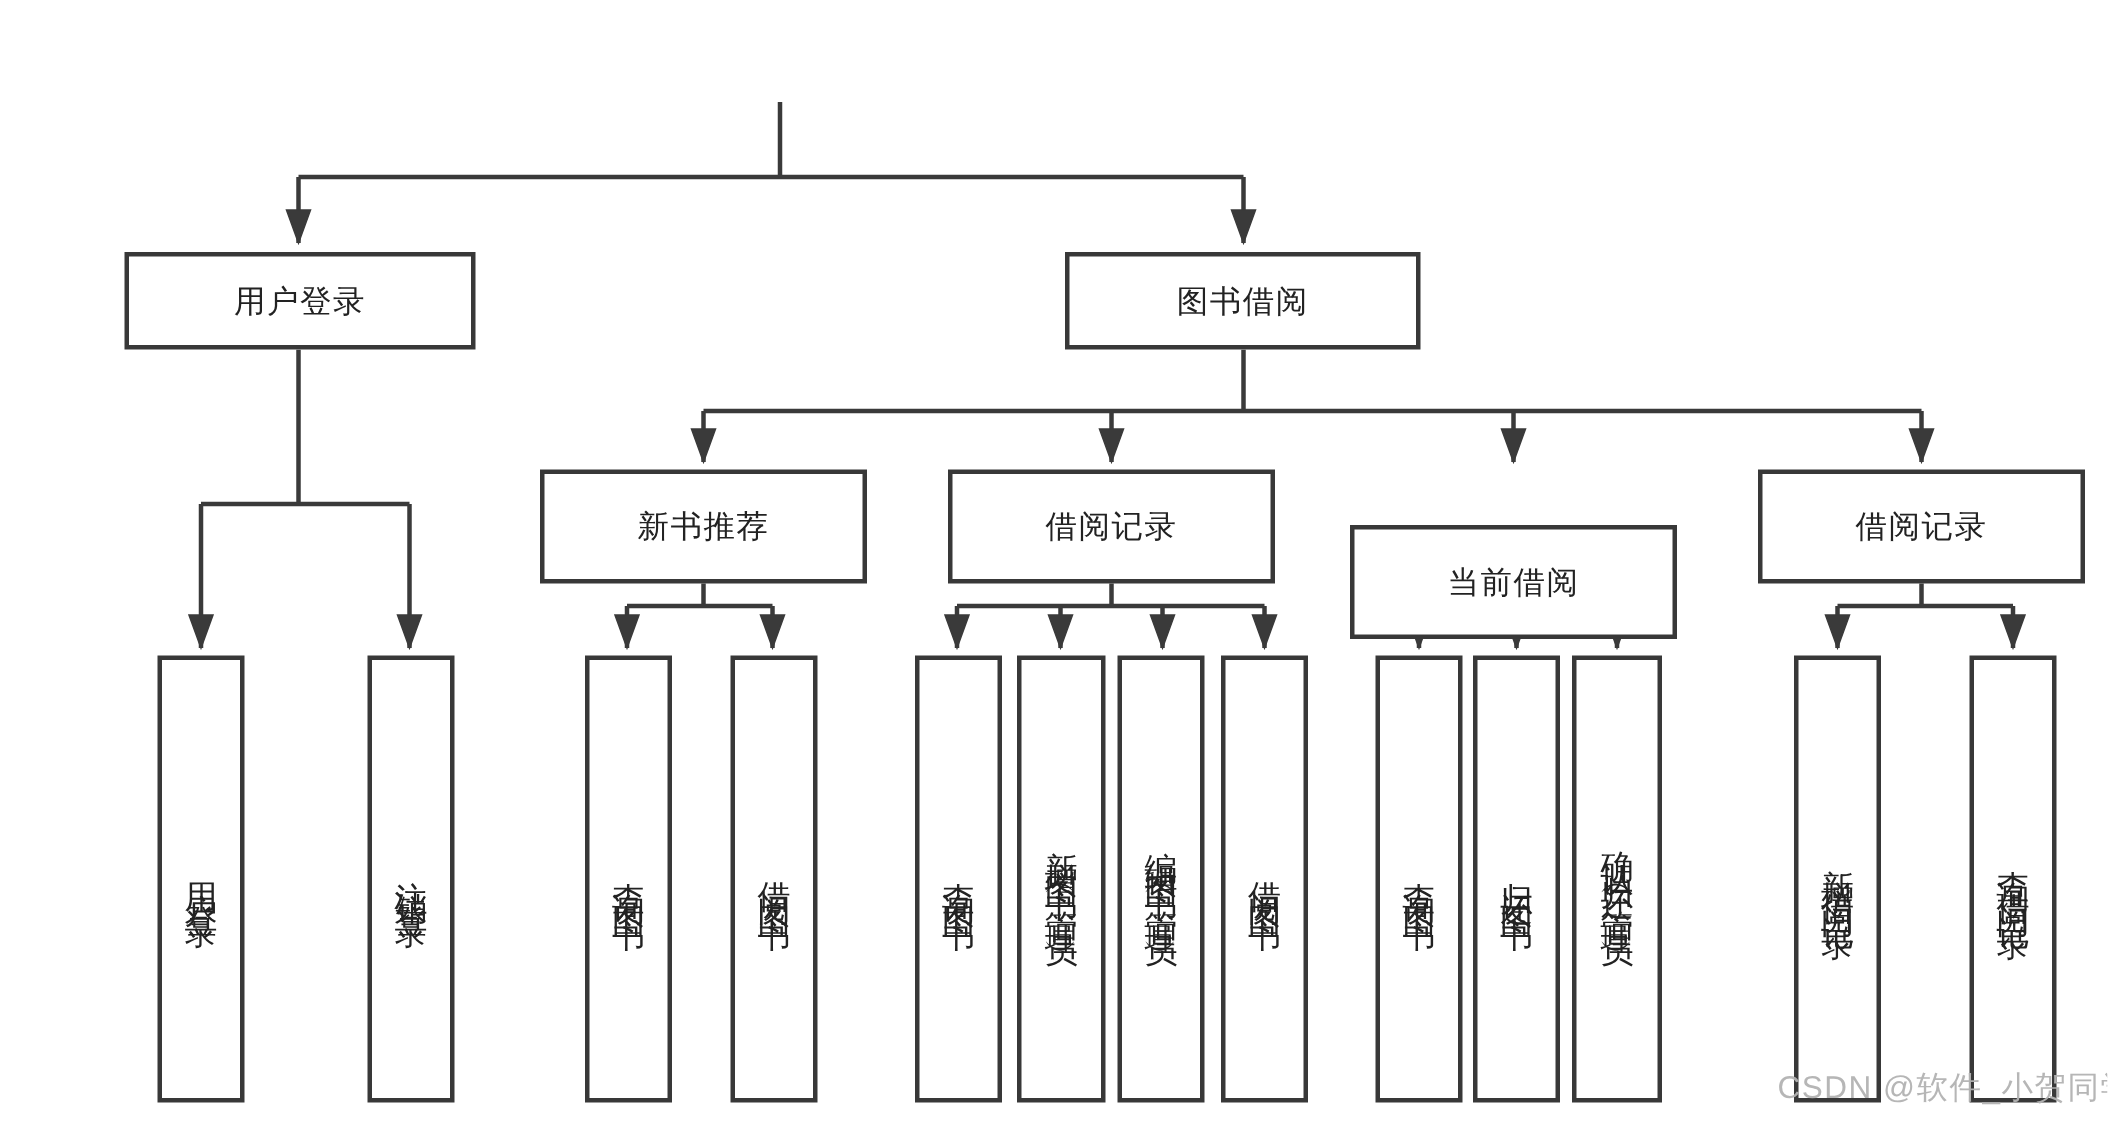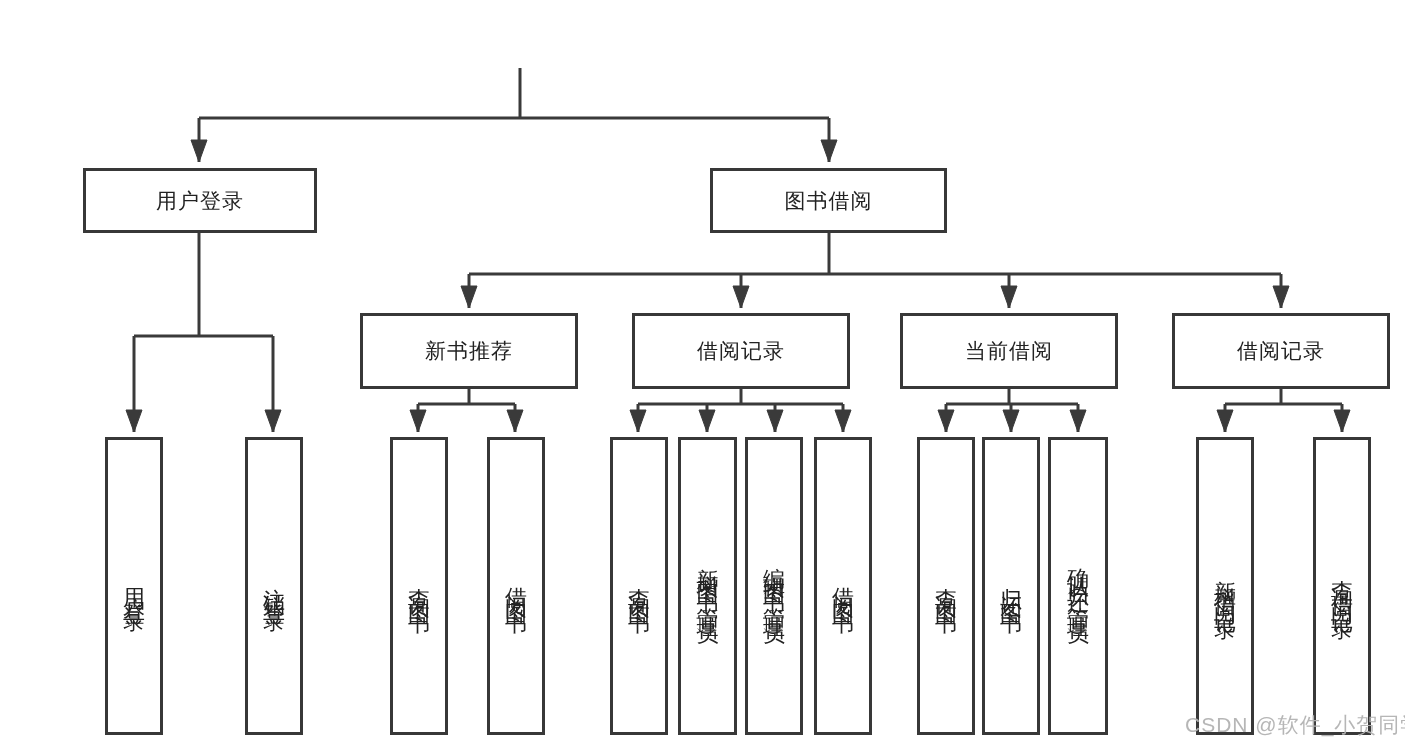--- a/index.html
+++ b/index.html
@@ -41,21 +41,21 @@
     padding: 6px 0;
     white-space: normal;
   }
   .node.root-box   { left: 22px;  top: 14px;  width: 1001px; height: 55px; }
   .node.l2         { top: 168px; height: 65px; }
   .node.user-login { left: 83px;  width: 234px; }
   .node.book-mgmt  { left: 710px; width: 237px; }
   .node.l3         { top: 313px; height: 76px; width: 218px; }
   .node.nbr        { left: 360px; }
   .node.bb         { left: 632px; }
-  .node.cb         { left: 900px; }
+  .node.cb         { left: 900px; margin-top: 37px; }
   .node.br         { left: 1172px; }
   .node.leaf       { top: 437px; height: 298px; width: 58px; }
   .node.lf-user-login { left: 105px; }
   .node.lf-logout     { left: 245px; }
   .node.lf-nbr-query  { left: 390px; }
   .node.lf-nbr-borrow { left: 487px; }
   .node.lf-bb-query   { left: 610px; }
   .node.lf-bb-add     { left: 678px; width: 59px; }
   .node.lf-bb-edit    { left: 745px; }
   .node.lf-bb-borrow  { left: 814px; }

